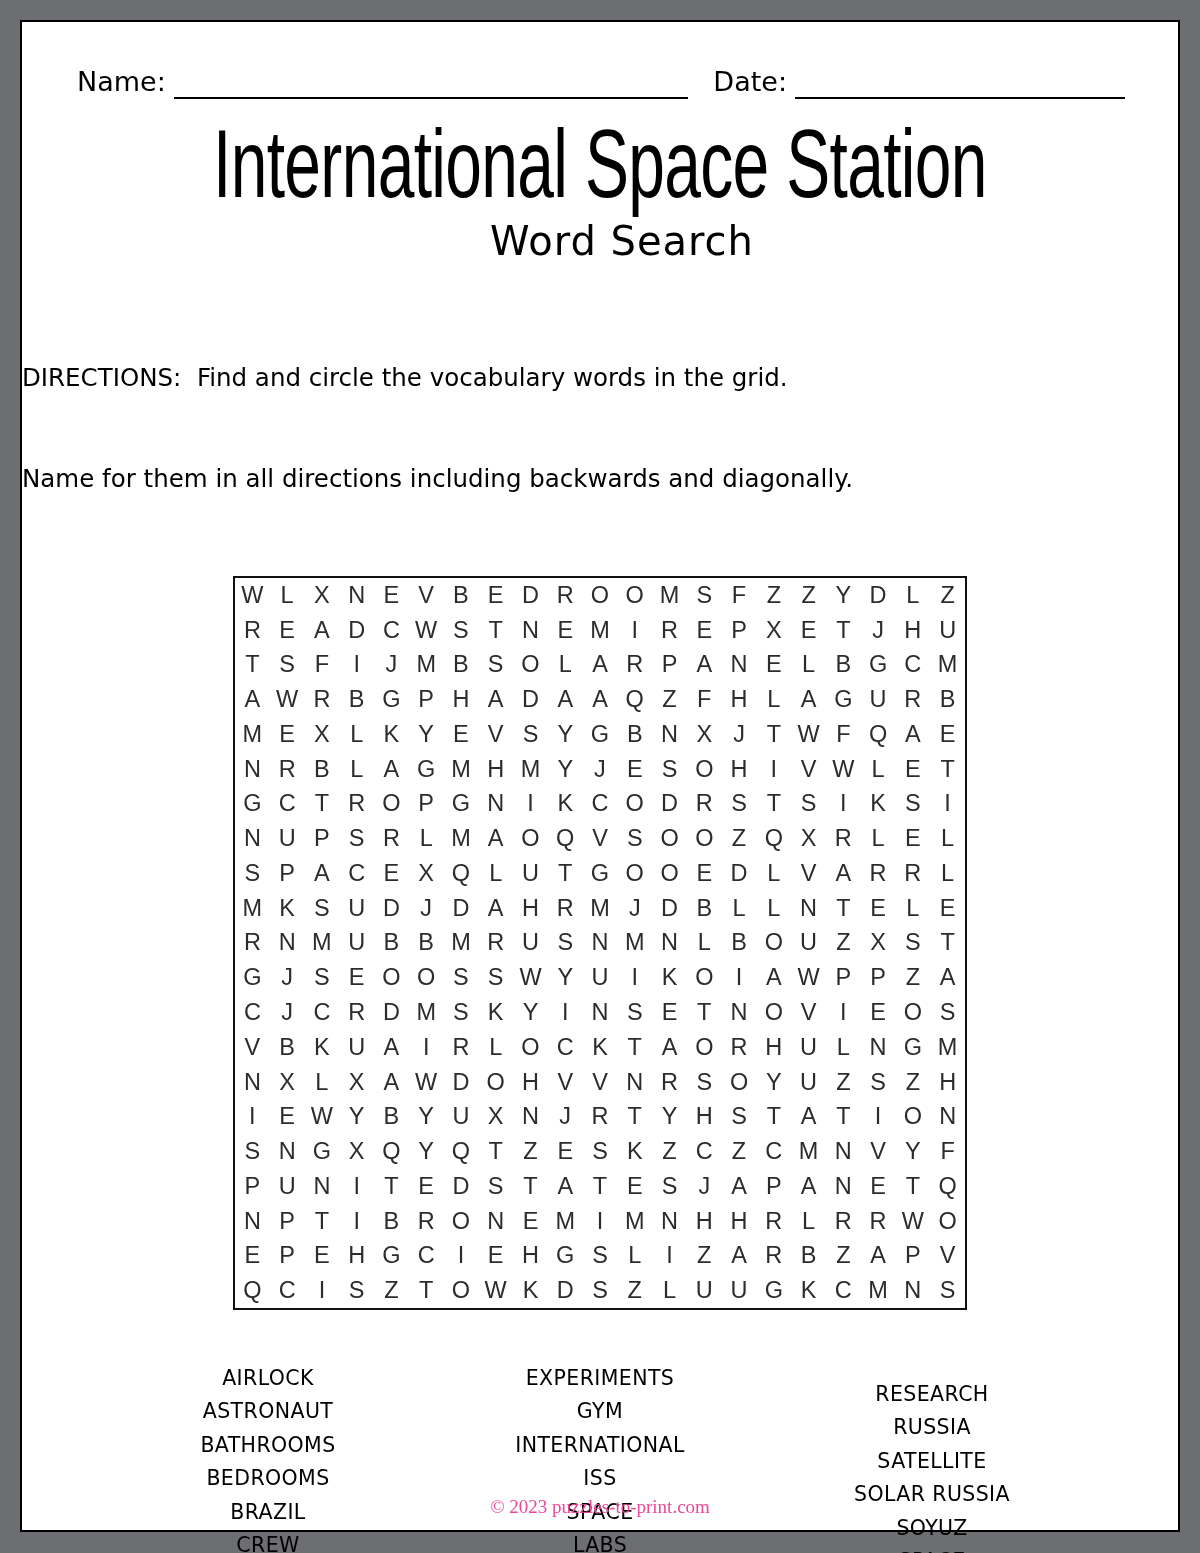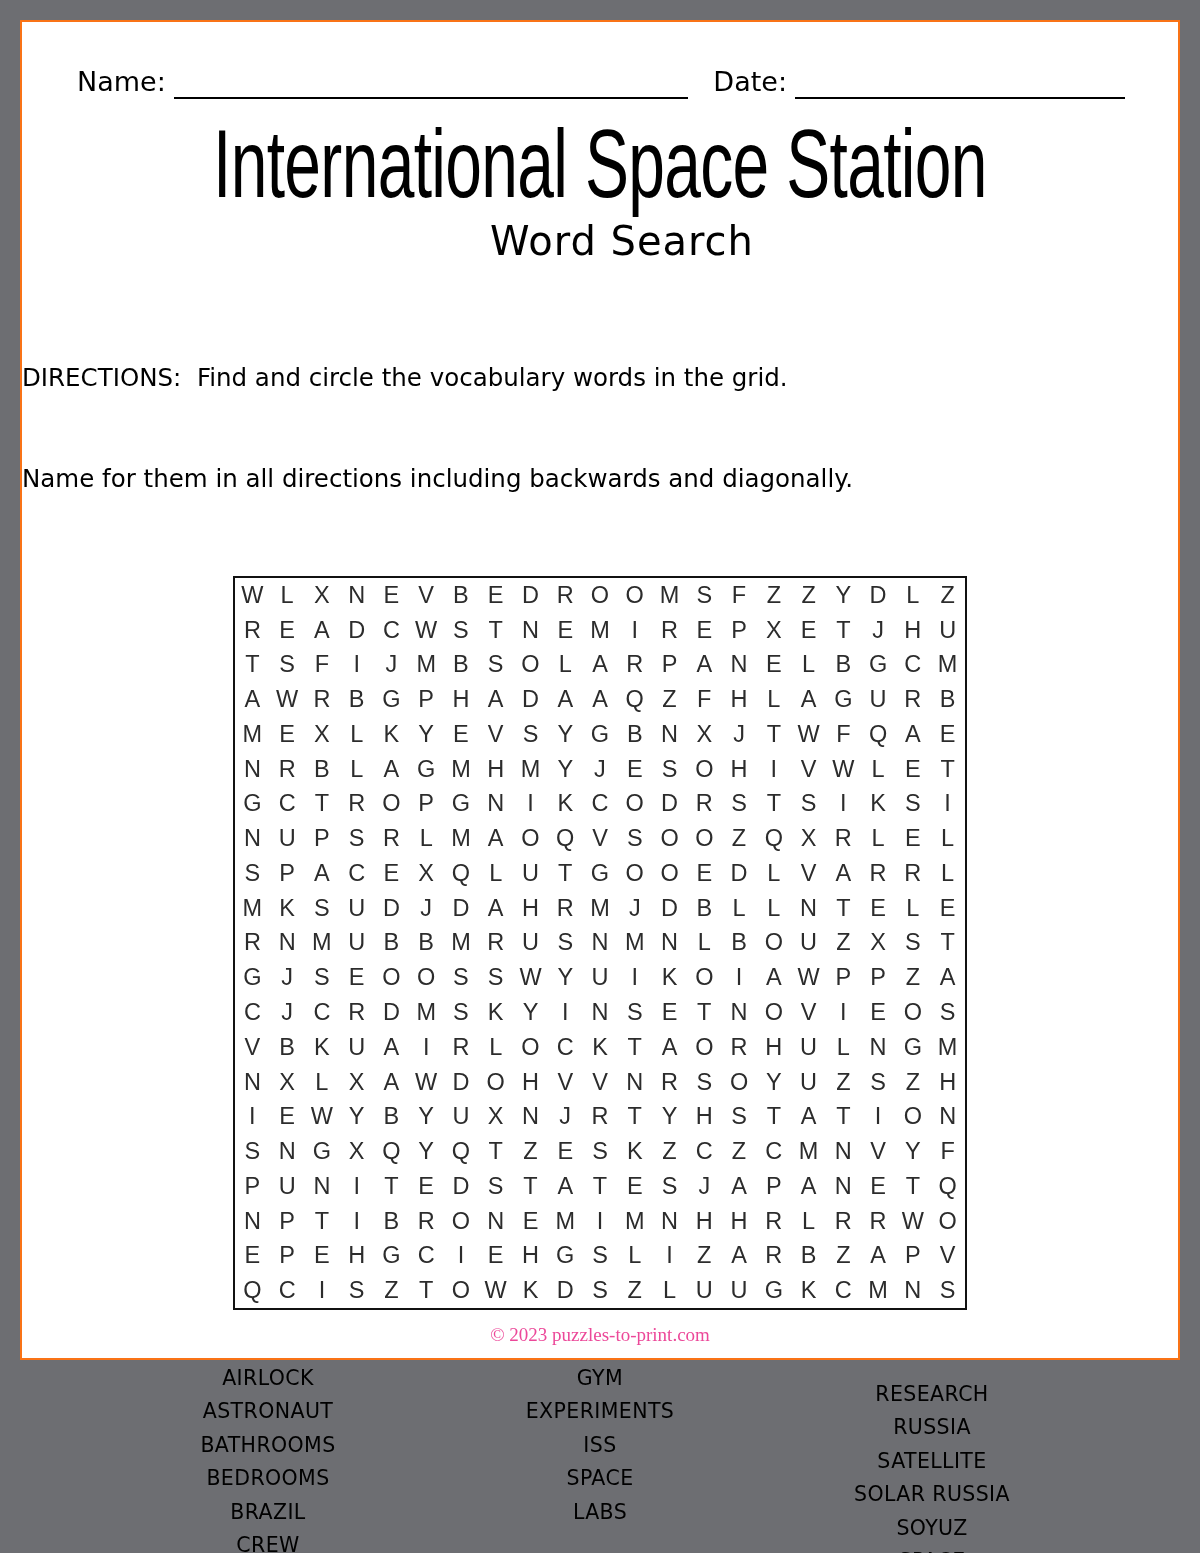--- a/index.html
+++ b/index.html
@@ -6,23 +6,23 @@
   html, body { width: 1200px; height: 1553px; }
   body {
     background: #6d6e72;
     font-family: "DejaVu Sans", sans-serif;
     color: #000;
     position: relative;
   }
   .page {
     position: absolute;
     left: 20px; top: 20px;
-    width: 1160px; height: 1340px;
+    width: 1160px; height: 1512px;
     background: #ffffff;
-    border: 2px solid #f97316;
+    border: 2px solid #000000;
   }
   
   .name-row {
     display: flex;
     align-items: flex-end;
     margin-top: 44px;
     padding: 0 53px 0 55px;
     font-size: 27px;
   }
   .blank-line {
@@ -577,22 +577,23 @@
   <div class="word-list">
     <div class="word-col col-1">
         <div>AIRLOCK</div>
         <div>ASTRONAUT</div>
         <div>BATHROOMS</div>
         <div>BEDROOMS</div>
         <div>BRAZIL</div>
         <div>CREW</div>
       </div>
     <div class="word-col col-2">
+        <div>EXPERIMENTS</div>
         <div>GYM</div>
-        <div>EXPERIMENTS</div>
+        <div>INTERNATIONAL</div>
         <div>ISS</div>
         <div>SPACE</div>
         <div>LABS</div>
       </div>
     <div class="word-col col-3">
         <div>RESEARCH</div>
         <div>RUSSIA</div>
         <div>SATELLITE</div>
         <div>SOLAR RUSSIA</div>
         <div>SOYUZ</div>

